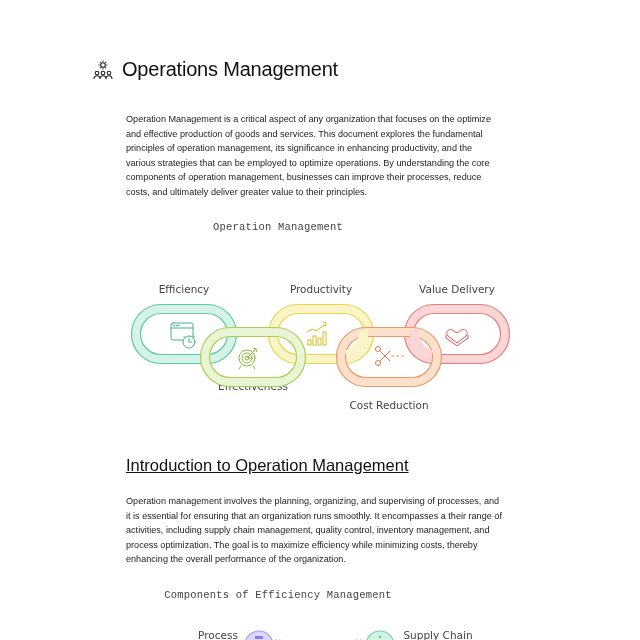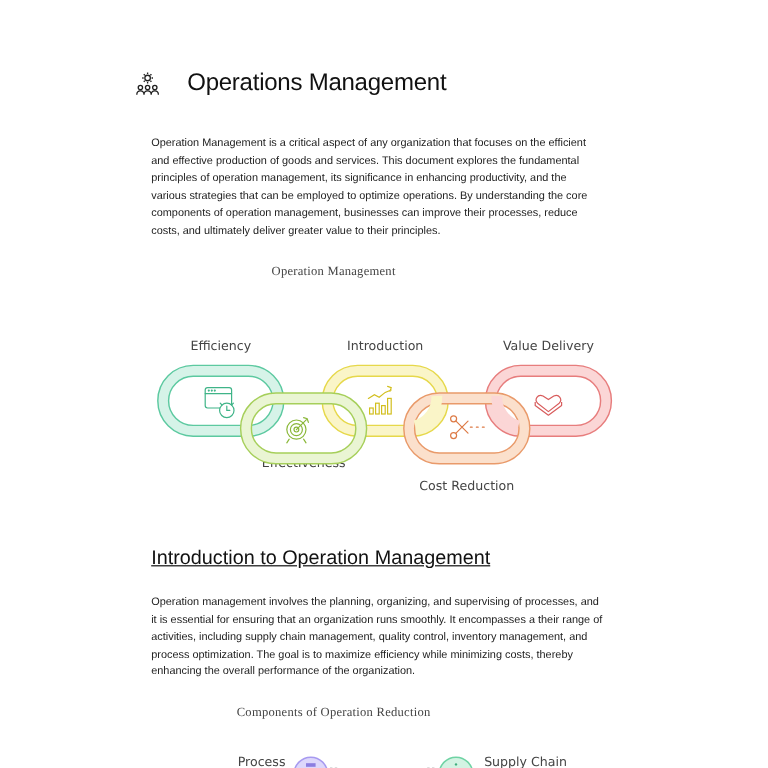--- a/index.html
+++ b/index.html
@@ -1,20 +1,20 @@
 <!DOCTYPE html>
 <html><head>
 <meta charset="utf-8">
 <style>
   html, body { margin: 0; padding: 0; background: #ffffff; }
   body { width: 640px; height: 640px; overflow: hidden; position: relative; font-family: "Liberation Sans", sans-serif; color: #1a1a1a; }
-  .title-row { position: absolute; left: 112px; top: 58px; display: flex; align-items: center; gap: 22px; justify-content: space-between; }
+  .title-row { position: absolute; left: 92px; top: 58px; display: flex; align-items: center; gap: 8px; justify-content: space-between; }
   .title-row h1 { margin: 0; font-size: 20px; font-weight: 400; color: #111; letter-spacing: -0.2px; }
   .para { position: absolute; left: 126px; width: 392px; font-size: 9.1px; line-height: 14.6px; color: #222; margin: 0; }
-  .diagram-title { position: absolute; width: 556px; text-align: center; font-family: Liberation Serif, serif; font-size: 10.5px; color: #444; letter-spacing: 0.2px; }
+  .diagram-title { position: absolute; width: 556px; text-align: center; font-family: Liberation Mono, monospace; font-size: 10.5px; color: #444; letter-spacing: 0.2px; }
   .chain-label { position: absolute; font-family: "DejaVu Sans", sans-serif; font-size: 10.5px; color: #444; transform: translateX(-50%); white-space: nowrap; }
   h2 { position: absolute; left: 126px; top: 456px; margin: 0; font-size: 16.5px; font-weight: 400; color: #111; text-decoration: underline; }
   svg.chain { position: absolute; left: 0; top: 0; }
 </style>
 </head>
 <body>
 
 <div class="title-row">
   <svg width="22" height="22" viewBox="0 0 22 22">
     <g fill="none" stroke="#222" stroke-width="1.1">
@@ -23,32 +23,32 @@
       <circle cx="5" cy="14" r="1.8"></circle>
       <circle cx="11" cy="14" r="1.8"></circle>
       <circle cx="17" cy="14" r="1.8"></circle>
       <path d="M2 20c0-2 1.4-3.2 3-3.2s3 1.2 3 3.2M8 20c0-2 1.4-3.2 3-3.2s3 1.2 3 3.2M14 20c0-2 1.4-3.2 3-3.2s3 1.2 3 3.2"></path>
     </g>
   </svg>
   <h1>Operations Management</h1>
 </div>
 
 <p class="para" style="top:112px;">
-  <span>Operation Management is a critical aspect of any organization that focuses on the efficient</span><br>
+  <span>Operation Management is a critical aspect of any organization that focuses on the optimize</span><br>
   <span>and effective production of goods and services. This document explores the fundamental</span><br>
   <span>principles of operation management, its significance in enhancing productivity, and the</span><br>
   <span>various strategies that can be employed to optimize operations. By understanding the core</span><br>
   <span>components of operation management, businesses can improve their processes, reduce</span><br>
   <span>costs, and ultimately deliver greater value to their principles.</span>
 </p>
 
 <div class="diagram-title" style="top:221px;">Operation Management</div>
 
 <div class="chain-label" style="left:184px; top:283px;">Efficiency</div>
-<div class="chain-label" style="left:321px; top:283px;">Introduction</div>
+<div class="chain-label" style="left:321px; top:283px;">Productivity</div>
 <div class="chain-label" style="left:457px; top:283px;">Value Delivery</div>
 <div class="chain-label" style="left:253px; top:380px;">Effectiveness</div>
 <div class="chain-label" style="left:389px; top:399px;">Cost Reduction</div>
 
 <svg class="chain" width="640" height="640">
 
   <g>
     <rect x="136" y="309" width="96" height="50" rx="25" fill="none" stroke="#d6f3e8" stroke-width="9"></rect>
     <rect x="131.5" y="304.5" width="105" height="59" rx="29.5" fill="none" stroke="#5cc9a0" stroke-width="1.2"></rect>
     <rect x="140.5" y="313.5" width="87" height="41" rx="20.5" fill="none" stroke="#5cc9a0" stroke-width="1.2"></rect>
@@ -123,21 +123,21 @@
 
 <h2>Introduction to Operation Management</h2>
 <p class="para" style="top:494px;">
   <span>Operation management involves the planning, organizing, and supervising of processes, and</span><br>
   <span>it is essential for ensuring that an organization runs smoothly. It encompasses a their range of</span><br>
   <span>activities, including supply chain management, quality control, inventory management, and</span><br>
   <span>process optimization. The goal is to maximize efficiency while minimizing costs, thereby</span><br>
   <span>enhancing the overall performance of the organization.</span>
 </p>
 
-<div class="diagram-title" style="top:589px;">Components of Operation Reduction</div>
+<div class="diagram-title" style="top:589px;">Components of Efficiency Management</div>
 
 <div class="chain-label" style="left:218px; top:629px;">Process</div>
 <div class="chain-label" style="left:438px; top:629px;">Supply Chain</div>
 
 <svg class="chain" width="640" height="640">
   <g>
     <circle cx="259" cy="645" r="14" fill="#ddd7fb" stroke="#a79af0" stroke-width="1.2"></circle>
     <rect x="255" y="636" width="8" height="3" fill="#8b7de0"></rect>
   </g>
   <path d="M275 640 h8" stroke="#bbb" stroke-width="1" stroke-dasharray="2 2"></path>

